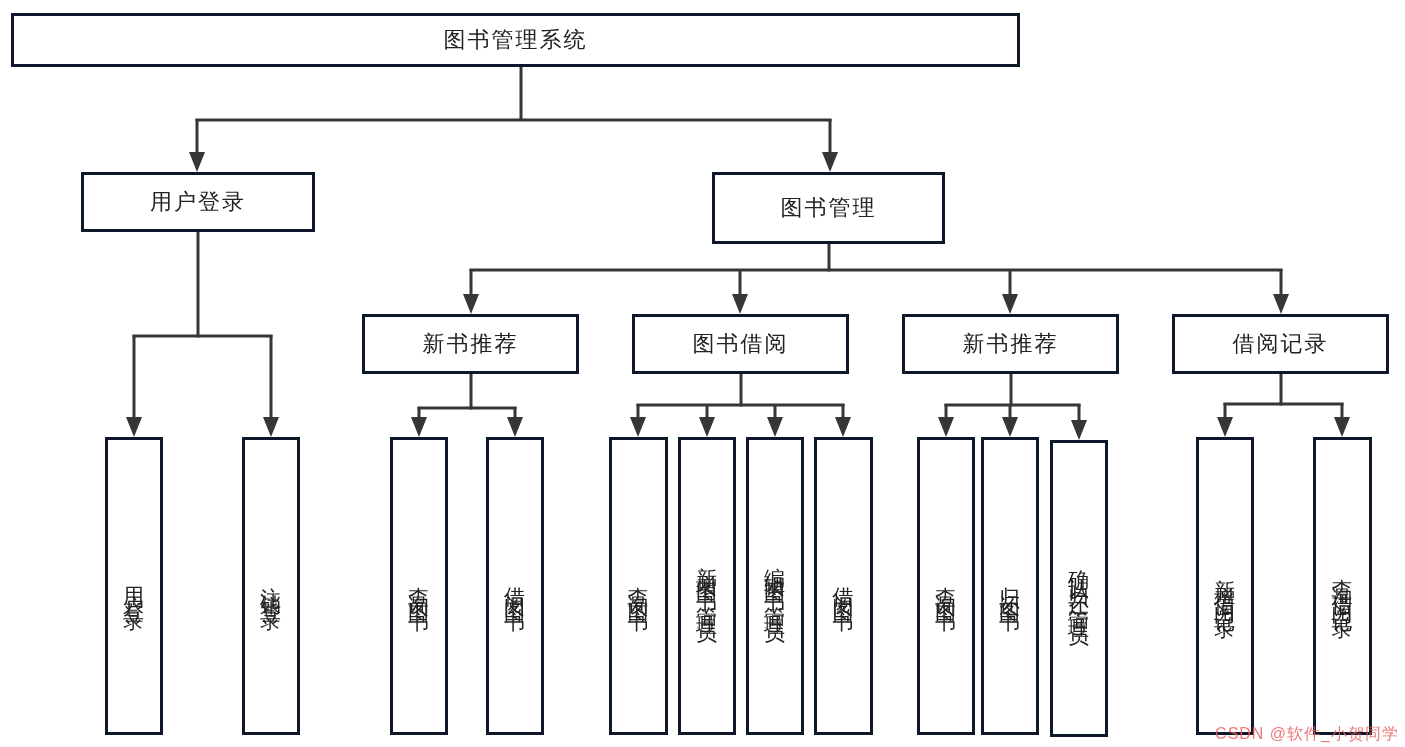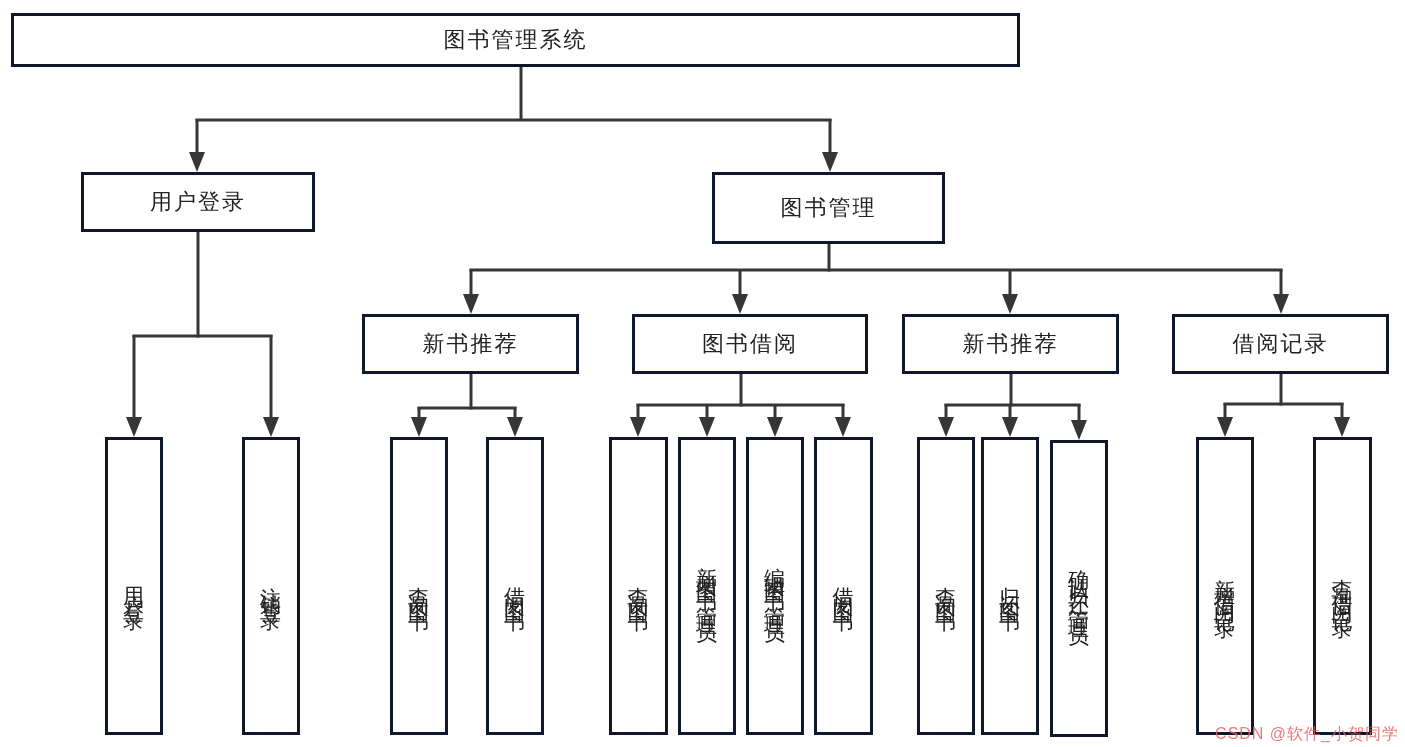--- a/index.html
+++ b/index.html
@@ -94,21 +94,21 @@
   <div class="box h" style="left:81px;top:172px;width:234px;height:60px">
     <span>用户登录</span>
   </div>
   <div class="box h" style="left:712px;top:172px;width:233px;height:72px">
     <span>图书管理</span>
   </div>
 
   <div class="box h" style="left:362px;top:314px;width:217px;height:60px">
     <span>新书推荐</span>
   </div>
-  <div class="box h" style="left:632px;top:314px;width:236px;height:60px">
+  <div class="box h" style="left:632px;top:314px;width:217px;height:60px">
     <span>图书借阅</span>
   </div>
   <div class="box h" style="left:902px;top:314px;width:217px;height:60px">
     <span>新书推荐</span>
   </div>
   <div class="box h" style="left:1172px;top:314px;width:217px;height:60px">
     <span>借阅记录</span>
   </div>
 
   <div class="box v" style="left:105px;top:437px;width:58px;height:298px">

